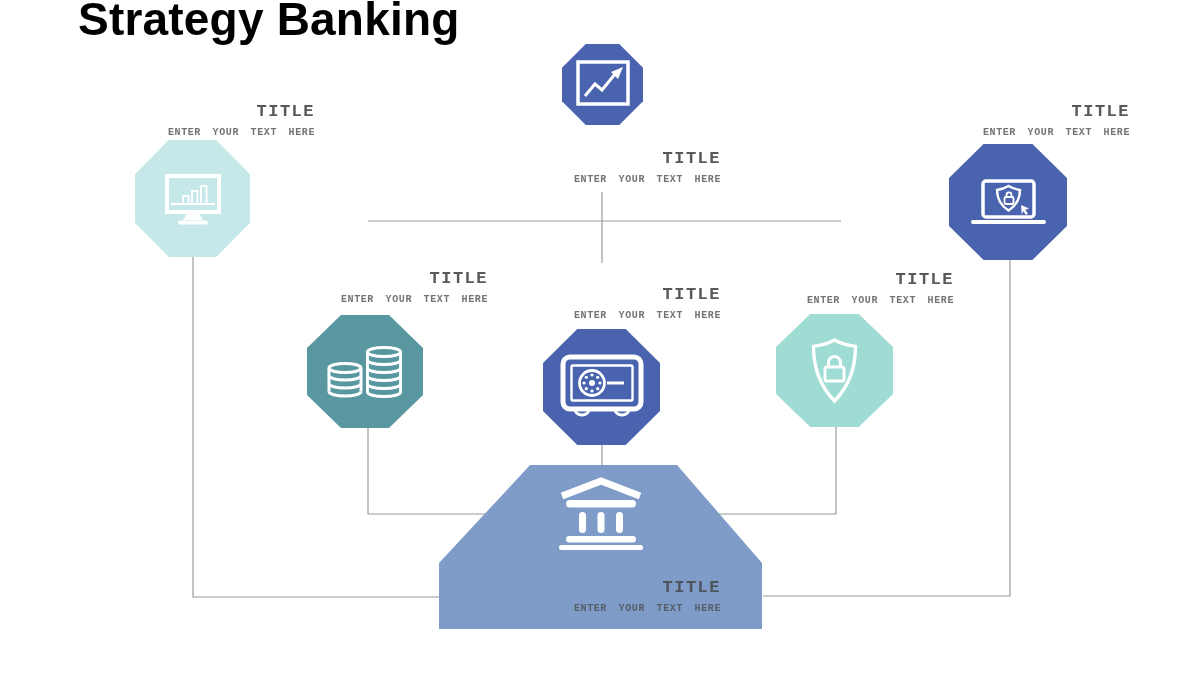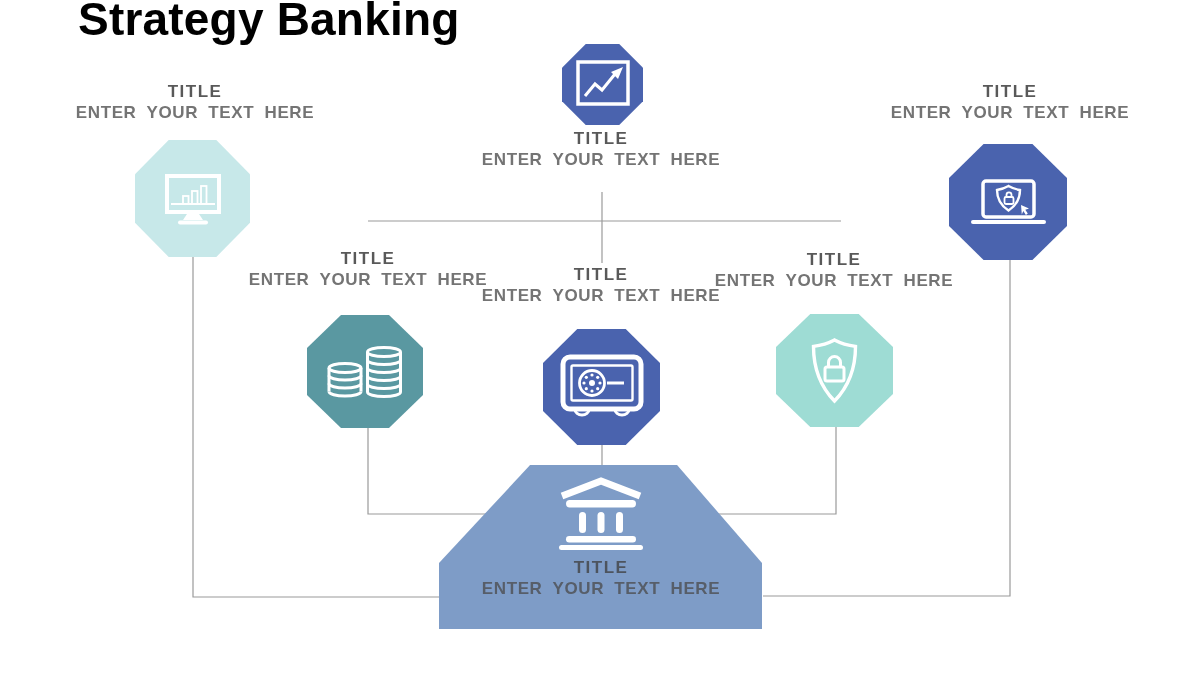--- a/index.html
+++ b/index.html
@@ -17,24 +17,24 @@
   }
   
   .bank-shape {
     position:absolute; left:439px; top:465px; width:323px; height:164px; z-index:2;
     clip-path: polygon(28.2% 0%, 73.7% 0%, 100% 59.8%, 100% 100%, 0% 100%, 0% 59.8%);
   }
   .bank-icon { position:absolute; left:116px; top:12px; }
   
   .node-label {
     position:absolute; z-index:3; width:240px; transform:translateX(-50%);
-    text-align:center; font-family:Liberation Sans, sans-serif;
+    text-align:right; font-family:Liberation Mono, monospace;margin-top:20px;
   }
   .node-title   { font-size:17px; font-weight:bold; letter-spacing:1.5px; line-height:18px; }
-  .node-subtitle{ font-size:17px; font-weight:bold; letter-spacing:0.6px; word-spacing:5px; margin-top:5px; line-height:13px; }
+  .node-subtitle{ font-size:10px; font-weight:bold; letter-spacing:0.6px; word-spacing:5px; margin-top:5px; line-height:13px; }
   
   .heading {
     position:absolute; left:78px; top:-11px; margin:0; z-index:6;
     font-size:46px; font-weight:bold; line-height:61px; letter-spacing:0.2px;
   }
   .heading span { display:block; }
 </style>
 </head>
 <body>
 

